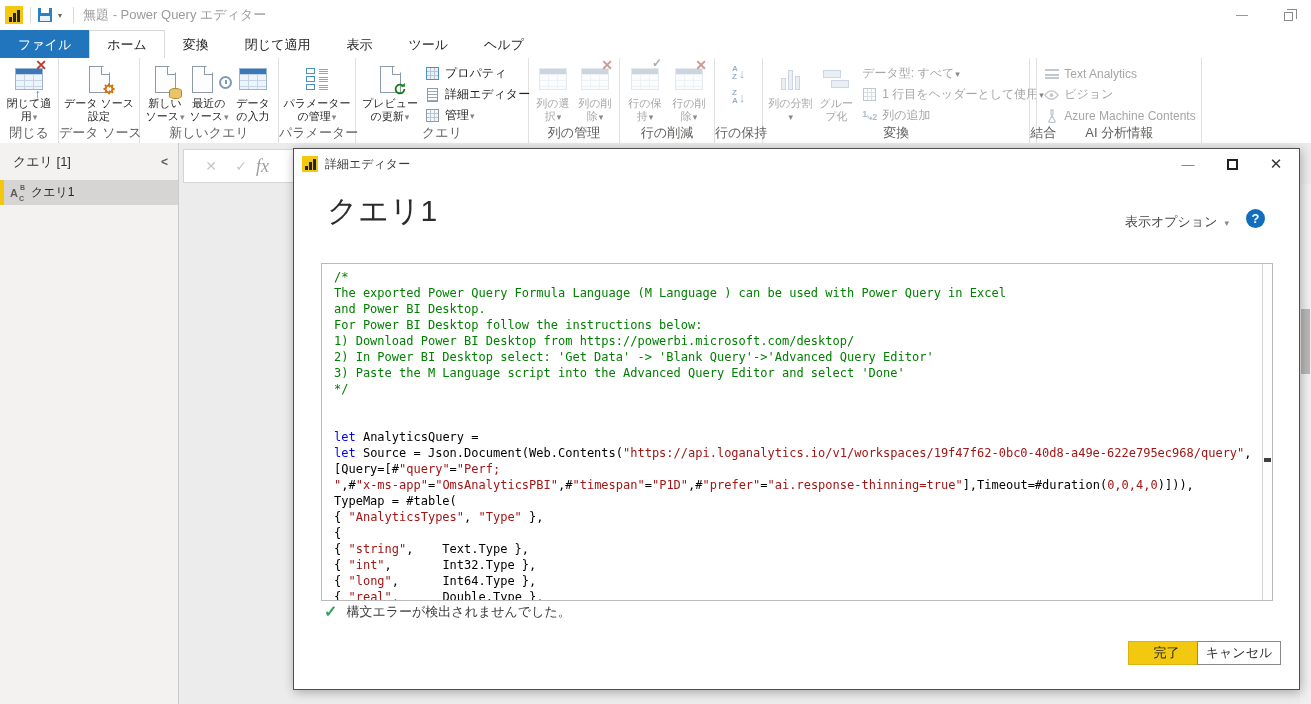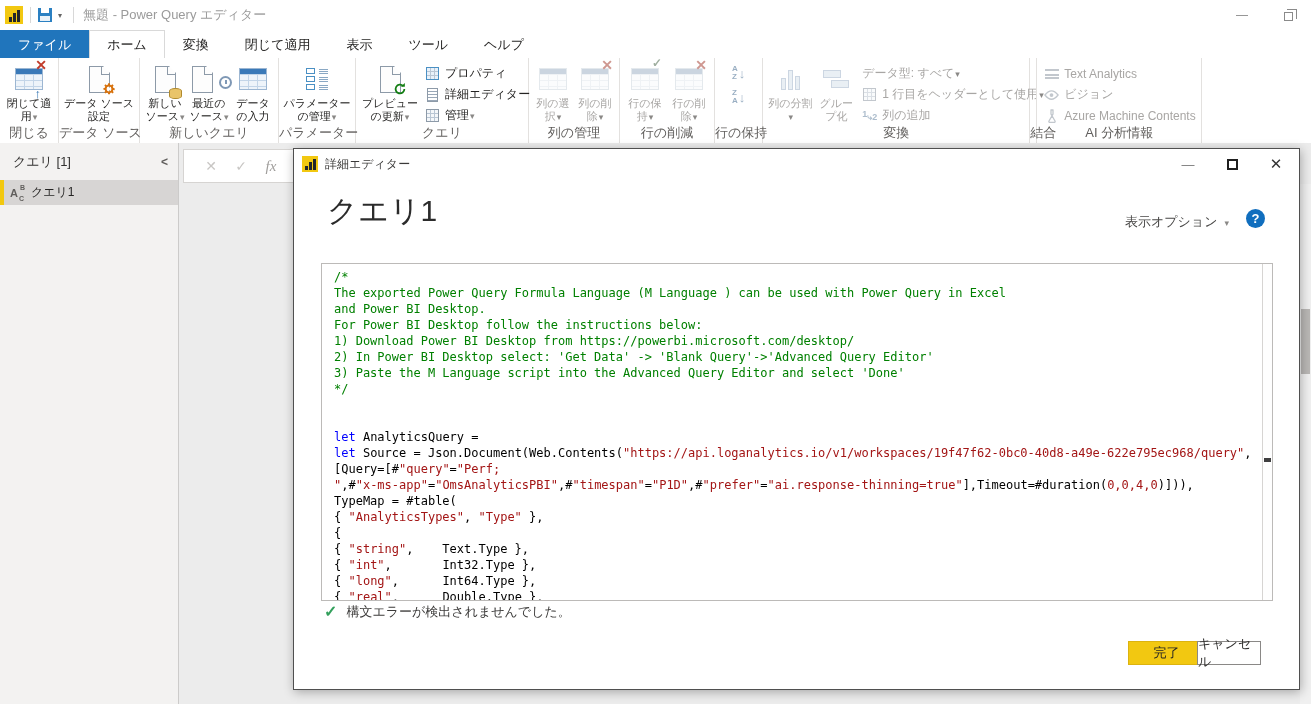--- a/index.html
+++ b/index.html
@@ -85,21 +85,21 @@
   .main-bg { position:absolute; left:0; top:143px; right:0; bottom:0; background:#ececec; }
   .sidebar { position:absolute; left:0; top:143px; width:179px; bottom:0; background:#f3f2f1; border-right:1px solid #cccbca; }
   .sb-header { display:flex; align-items:center; justify-content:space-between; padding:10px 10px 9px 13px; font-size:13px; color:#323130; }
   .sb-collapse { color:#605e5c; font-size:12px; font-weight:bold; }
   .query-item { height:25px; display:flex; align-items:center; gap:6px; background:#d7d5d4; border-left:4px solid #f2c80f; padding-left:6px; font-size:12px; color:#252423; }
   .abc { font-size:11px; font-weight:bold; color:#605e5c; position:relative; padding-right:7px; }
   .abc .b { position:absolute; top:-3px; right:0; font-size:7px; }
   .abc .c { position:absolute; bottom:-3px; right:1px; font-size:7px; }
   .formula-bar { position:absolute; left:183px; top:149px; right:11px; height:34px; background:#fff; border:1px solid #d6d4d2; display:flex; align-items:center; padding-left:12px; gap:0; }
   .fb-btn { width:30px; text-align:center; color:#c8c6c4; font-size:14px; }
-  .fb-fx { font-family:"Liberation Serif",serif; font-style:italic; color:#a09e9c; font-size:15px; width:30px; text-align:center; }
+  .fb-fx { font-family:"Liberation Serif",serif; font-style:italic; color:#a09e9c; font-size:18px; width:30px; }
   .v-scroll { position:absolute; right:0; top:184px; width:11px; bottom:0; background:#f0f0f0; }
   .v-scroll .thumb { position:absolute; top:125px; height:65px; left:1px; right:1px; background:#b9b7b5; }
 
   
   .dialog { position:absolute; left:293px; top:148px; width:1007px; height:542px; background:#fff; border:1px solid #4f4f4f; box-shadow:1px 2px 10px rgba(0,0,0,.3); z-index:10; }
   .dlg-titlebar { height:30px; display:flex; align-items:center; gap:7px; padding-left:8px; }
   .dlg-title { font-size:12px; color:#3b3a39; }
   .pbi-logo.sm { width:16px; height:16px; }
   .dlg-controls { position:absolute; right:1px; top:1px; display:flex; }
   .dlg-btn { width:44px; height:28px; display:flex; align-items:center; justify-content:center; color:#333; }
@@ -112,21 +112,21 @@
   .help-circle { position:absolute; right:34px; top:60px; width:19px; height:19px; border-radius:50%; background:#106ebe; color:#fff; font-size:13px; font-weight:bold; display:flex; align-items:center; justify-content:center; }
   .code-editor { position:absolute; left:27px; top:114px; width:952px; height:338px; border:1px solid #bcbab8; background:#fff; overflow:hidden; }
   .code-content { padding:5px 12px; font-family:"DejaVu Sans Mono",monospace; font-size:12px; line-height:16px; white-space:pre; }
   .tok-c { color:#008000; } .tok-k { color:#0000ff; } .tok-s { color:#a31515; } .tok-p { color:#000; }
   .ed-scroll { position:absolute; top:0; right:0; bottom:0; width:10px; border-left:1px solid #d6d4d2; background:#fefefe; }
   .ed-scroll .dash { position:absolute; top:194px; left:1px; right:1px; height:4px; background:#3f3f3f; }
   .dlg-status { position:absolute; left:30px; top:453px; display:flex; align-items:center; gap:9px; font-size:13px; color:#3b3a39; }
   .chk { color:#33a05c; font-size:16px; font-weight:bold; }
   .btn { position:absolute; top:492px; height:24px; display:flex; align-items:center; justify-content:center; font-size:13px; }
   .btn-done { left:834px; width:77px; background:#f2c811; border:1px solid #dcb30f; color:#252423; }
-  .btn-cancel { left:903px; width:64px; background:#fff; border:1px solid #8a8886; color:#323130; }
+  .btn-cancel { left:903px; width:84px; background:#fff; border:1px solid #8a8886; color:#323130; }
 </style>
 </head>
 <body>
 
 <div class="titlebar">
   <span class="pbi-logo">
       <i style="height:5px"></i>
       <i style="height:9px"></i>
       <i style="height:12px"></i>
     </span>

